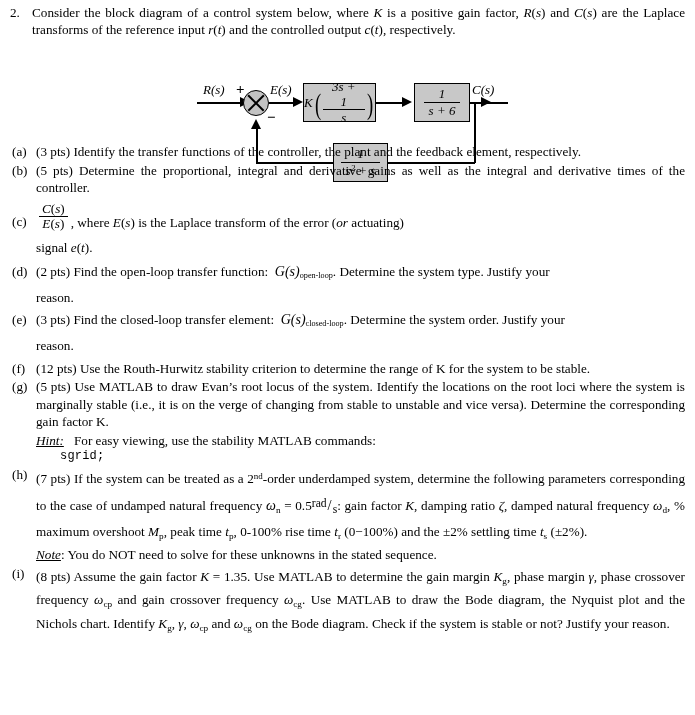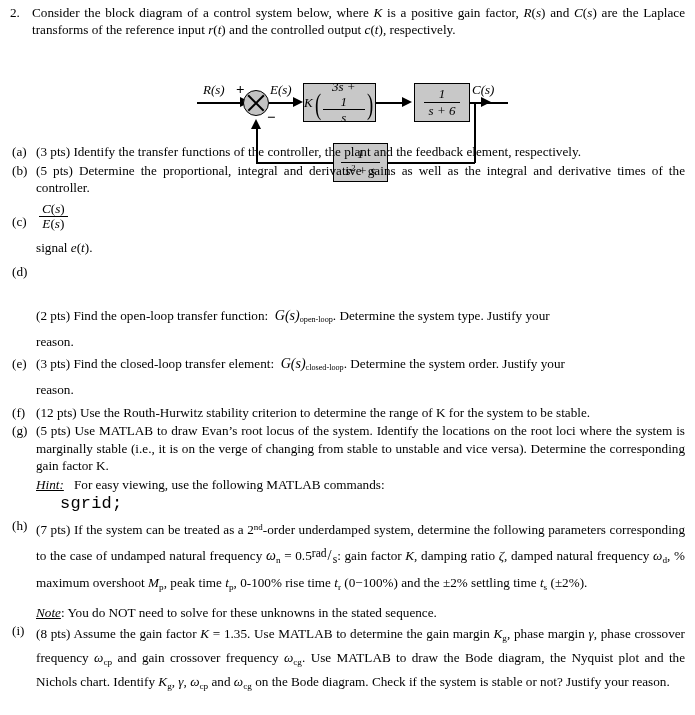--- a/index.html
+++ b/index.html
@@ -95,21 +95,21 @@
     font-size: 0.88em;
     line-height: 1;
     vertical-align: baseline;
   }
   .radps .r { position: relative; top: -3px; }
   .radps .sl { font-size: 1.25em; padding: 0 1px; }
   .radps .s2 { position: relative; top: 3px; }
 
   .code {
     font-family: "Liberation Mono", "DejaVu Sans Mono", monospace;
-    font-size: 17px;
+    font-size: 12px;
     line-height: 1.28;
     white-space: pre;
     letter-spacing: 0.2px;
   }
   .hintrow { display: flex; align-items: flex-start; margin-top: 1px; }
   .hintlab { width: 38px; flex: 0 0 38px; font-style: italic; text-decoration: underline; }
   .hintbody { flex: 1 1 auto; }
   .indent1 { padding-left: 24px; }
 
   .u { text-decoration: underline; }
@@ -295,29 +295,30 @@
     </div>
 
     <div class="item" style="margin-top:6px;">
       <div class="item-lab" style="padding-top:10px;">(c)</div>
       <div class="item-body nojust">
         <div style="display:flex; align-items:center;">
           <span class="frac">
             <span class="num"><i class="v">C</i>(<i class="v">s</i>)</span>
             <span class="den"><i class="v">E</i>(<i class="v">s</i>)</span>
           </span>
+          <span style="padding-top:10px;">, where <i class="v">E</i>(<i class="v">s</i>) is the Laplace transform of the error (<i class="v">or</i> actuating)</span>
         </div>
         <div style="margin-top:7px;">signal <i class="v">e</i>(<i class="v">t</i>).</div>
       </div>
     </div>
 
     <div class="item" style="margin-top:6px;">
       <div class="item-lab">(d)</div>
       <div class="item-body">
-        <div style="text-align:justify;margin-top:44px;"><span class="pts">(2 pts)</span> <span>Find the open-loop transfer function: </span>&nbsp;<i class="v" style="font-size:14px;">G(s)</i><span class="subn">open-loop</span><span>. Determine the system type. Justify your</span></div>
+        <div style="text-align:justify;"><span class="pts">(2 pts)</span> <span>Find the open-loop transfer function: </span>&nbsp;<i class="v" style="font-size:14px;">G(s)</i><span class="subn">open-loop</span><span>. Determine the system type. Justify your</span></div>
         <div style="margin-top:7px;">reason.</div>
       </div>
     </div>
 
     <div class="item" style="margin-top:5px;">
       <div class="item-lab">(e)</div>
       <div class="item-body">
         <div style="text-align:justify;"><span class="pts">(3 pts)</span> <span>Find the closed-loop transfer element: </span>&nbsp;<i class="v" style="font-size:14px;">G(s)</i><span class="subn">closed-loop</span><span>. Determine the system order. Justify your</span></div>
         <div style="margin-top:7px;">reason.</div>
       </div>
@@ -327,31 +328,31 @@
       <div class="item-lab">(f)</div>
       <div class="item-body nojust"><span class="pts">(12 pts)</span> <span>Use the Routh-Hurwitz stability criterion to determine the range of K for the system to be stable.</span></div>
     </div>
 
     <div class="item">
       <div class="item-lab">(g)</div>
       <div class="item-body">
         <div><span class="pts">(5 pts)</span> <span>Use MATLAB to draw Evan’s root locus of the system. Identify the locations on the root loci where the system is marginally stable (i.e., it is on the verge of changing from stable to unstable and vice versa). Determine the corresponding gain factor K.</span></div>
         <div class="hintrow">
           <div class="hintlab">Hint:</div>
-          <div class="hintbody">For easy viewing, use the following MATLAB commands:</div>
+          <div class="hintbody">For easy viewing, use the stability MATLAB commands:</div>
         </div>
         <div class="code indent1">sgrid;</div>
       </div>
     </div>
 
     <div class="item" style="margin-top:2px;">
       <div class="item-lab">(h)</div>
       <div class="item-body">
         <div style="line-height:1.95;"><span class="pts">(7 pts)</span> <span>If the system can be treated as a 2</span><span class="sup">nd</span><span>-order underdamped system, determine the following parameters corresponding to the case of undamped natural frequency </span><i class="v" style="font-size:14px;">ω</i><span class="sub">n</span><span> = 0.5</span><span class="radps"><span class="r">rad</span><span class="sl">/</span><span class="s2">s</span></span><span>: gain factor <i class="v">K</i>, damping ratio <i class="v">ζ</i>, damped natural frequency <i class="v">ω</i></span><span class="sub">d</span><span>, % maximum overshoot <i class="v">M</i></span><span class="sub">p</span><span>, peak time <i class="v">t</i></span><span class="sub">p</span><span>, 0-100% rise time <i class="v">t</i></span><span class="sub">r</span><span>&nbsp;(0−100%) and the ±2% settling time <i class="v">t</i></span><span class="sub">s</span><span>&nbsp;(±2%).</span></div>
-        <div style="margin-top:8px;"><span class="u" style="font-style:italic;">Note</span><span>: You do NOT need to solve for these unknowns in the stated sequence.</span></div>
+        <div style="margin-top:1px;"><span class="u" style="font-style:italic;">Note</span><span>: You do NOT need to solve for these unknowns in the stated sequence.</span></div>
       </div>
     </div>
 
     <div class="item" style="margin-top:1px;">
       <div class="item-lab">(i)</div>
       <div class="item-body" style="line-height:1.75;"><span class="pts">(8 pts)</span> <span>Assume the gain factor <i class="v">K</i> = 1.35. Use MATLAB to determine the gain margin <i class="v">K</i></span><span class="sub">g</span><span>, phase margin <i class="v">γ</i>, phase crossover frequency <i class="v">ω</i></span><span class="sub">cp</span><span>&nbsp;and gain crossover frequency <i class="v">ω</i></span><span class="sub">cg</span><span>. Use MATLAB to draw the Bode diagram, the Nyquist plot and the Nichols chart. Identify <i class="v">K</i></span><span class="sub">g</span><span>, <i class="v">γ</i>, <i class="v">ω</i></span><span class="sub">cp</span><span>&nbsp;and <i class="v">ω</i></span><span class="sub">cg</span><span>&nbsp;on the Bode diagram. Check if the system is stable or not? Justify your reason.</span></div>
     </div>
 
   </div>
 </div>

